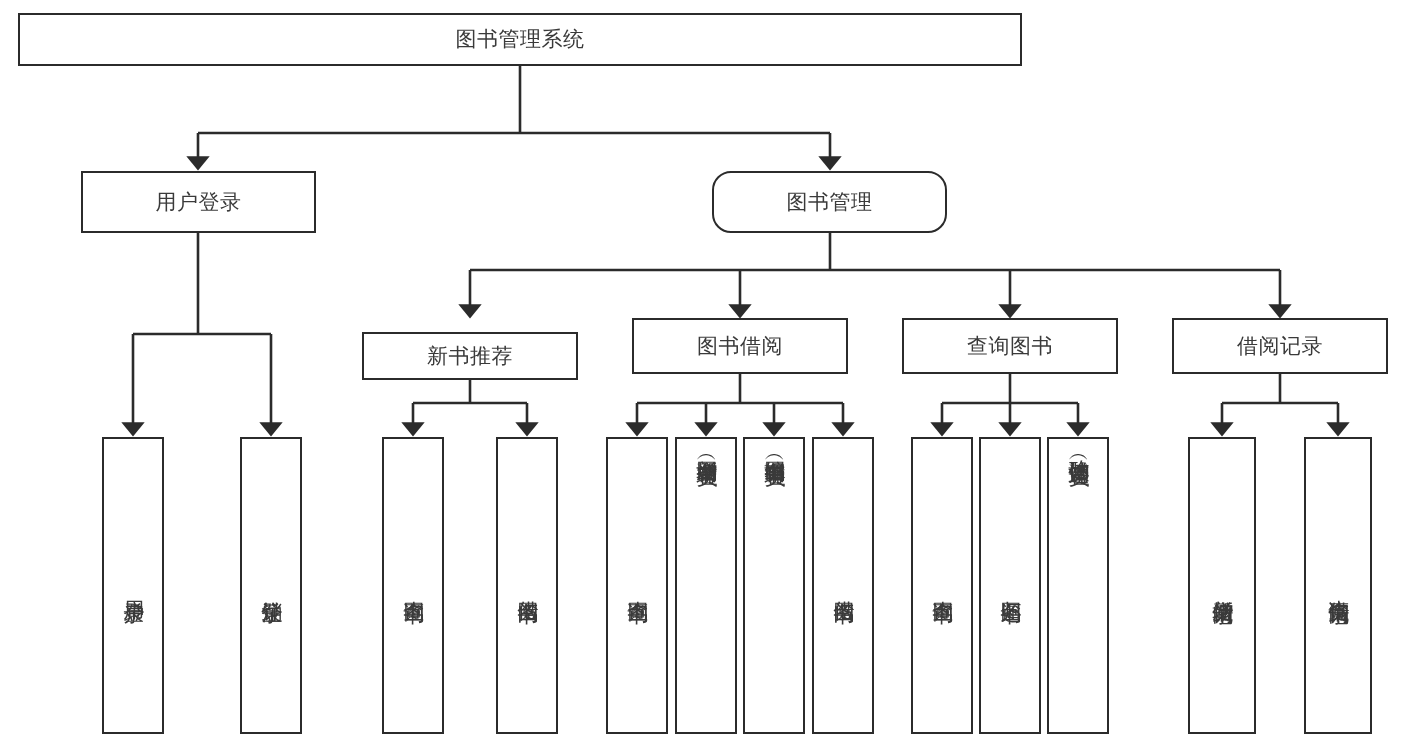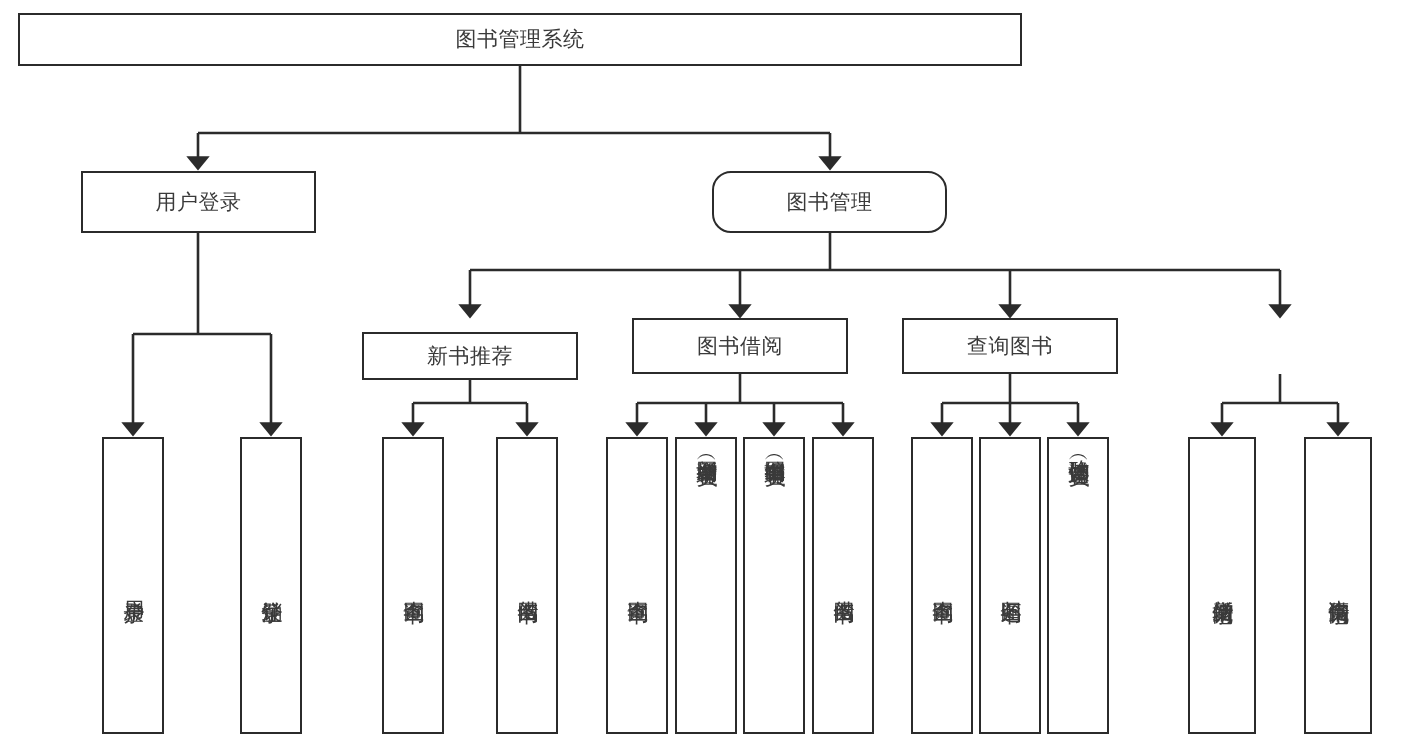--- a/index.html
+++ b/index.html
@@ -148,20 +148,23 @@
   </div>
 
   <div class="node" style="left:632px; top:318px; width:216px; height:56px;">
     <span class="label">图书借阅</span>
   </div>
 
   <div class="node" style="left:902px; top:318px; width:216px; height:56px;">
     <span class="label">查询图书</span>
   </div>
 
+  <div class="node" style="left:1172px; top:318px; width:216px; height:56px;">
+    <span class="label">借阅记录</span>
+  </div>
 
   <div class="node vertical" style="left:102px; top:437px; width:62px; height:297px;">
     <span class="label">用户登录</span>
   </div>
 
   <div class="node vertical" style="left:240px; top:437px; width:62px; height:297px;">
     <span class="label">注销登录</span>
   </div>
 
   <div class="node vertical" style="left:382px; top:437px; width:62px; height:297px;">

